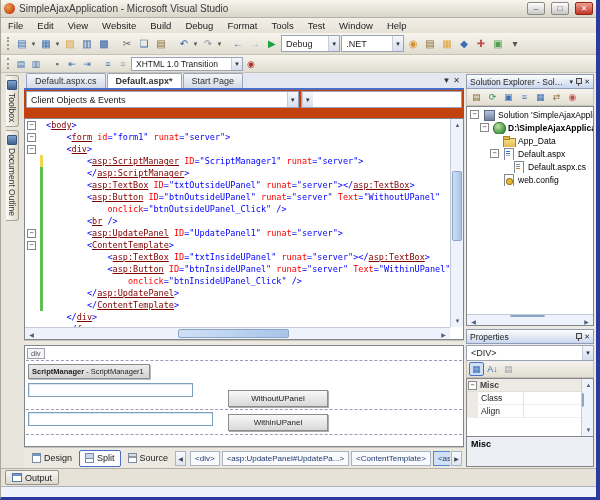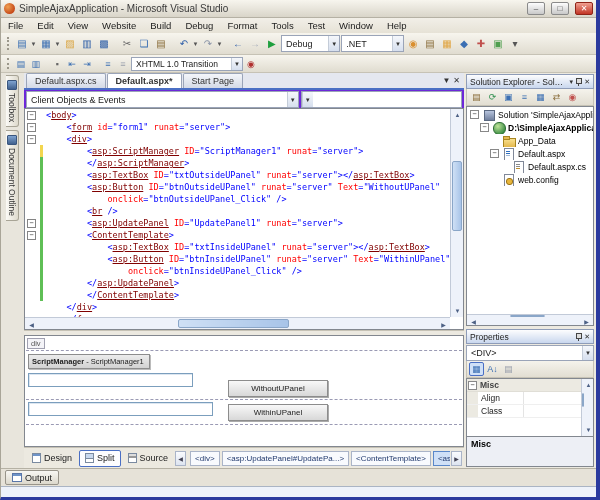--- a/index.html
+++ b/index.html
@@ -39,21 +39,21 @@
   .vtab{writing-mode:vertical-rl;display:flex;align-items:center;gap:3px;padding:4px 1px;font-size:8.5px;color:#333;
     background:linear-gradient(90deg,#fbfaf6,#dedacd);border:1px solid #a8a496;border-left:none;border-radius:0 3px 3px 0;}
   .vtab .vicon{width:10px;height:10px;background:linear-gradient(#7fa3d0,#41618e);border:1px solid #3a567e;border-radius:1px;}
   
   .doc-area{flex:1;display:flex;flex-direction:column;min-width:0;background:#ece9e0;}
   .tab-row{height:17px;flex:none;display:flex;align-items:flex-end;background:#e4e7ef;padding-left:2px;border-bottom:2px solid #4a6fc4;}
   .tab{height:15px;display:flex;align-items:center;padding:0 8px;font-size:9px;color:#333;white-space:nowrap;
     background:linear-gradient(#f4f6fa,#d4dae6);border:1px solid #9aa4b8;border-bottom:none;border-radius:2px 2px 0 0;margin-right:1px;}
   .tab.active{background:#fff;font-weight:bold;}
   .tabctl{margin-left:auto;display:flex;align-items:center;gap:3px;padding:0 4px 3px 0;font-size:8px;color:#333;}
-  .combo-row{height:18px;flex:none;display:flex;gap:2px;padding:1px 2px;background:#6d28d9;}
+  .combo-row{height:28px;flex:none;display:flex;gap:2px;padding:1px 2px;background:#c2410c;}
   .combo-row .combo{flex:1.7;}
   .combo-row .combo.ev{flex:1;}
   
   .source-pane{height:222px;flex:none;position:relative;background:#fff;border:1px solid #82878f;overflow:hidden;}
   .code-scroll{position:absolute;left:0;top:0;right:13px;bottom:12px;overflow:hidden;}
   .code-line{position:relative;white-space:pre;font-family:"DejaVu Sans Mono",monospace;font-size:8.5px;line-height:12px;height:12px;padding-left:21px;}
   .fold-box{position:absolute;left:2px;top:1.5px;width:9px;height:9px;border:1px solid #848484;background:#fff;
     font:7px/7px "DejaVu Sans Mono",monospace;text-align:center;color:#333;}
   .chg{position:absolute;left:15px;top:0;bottom:0;width:3px;}
   .chg.y{background:#f3d64f;}
@@ -418,26 +418,26 @@
             <span class="tbi" style="color: rgb(154, 160, 172);">▤</span>
           </div>
         <div class="pgrid">
           <div class="pcat">
             <span class="texp">−</span>
             <span>Misc</span>
           </div>
           <div id="prop-rows">
               <div class="prow">
                 <span class="pind"></span>
-                <span class="pname">Align</span>
+                <span class="pname">Class</span>
                 <span class="pval"></span>
               </div>
               <div class="prow">
                 <span class="pind"></span>
-                <span class="pname">Class</span>
+                <span class="pname">Align</span>
                 <span class="pval"></span>
               </div>
             </div>
           <div class="pvscroll">
             <span class="sarrow">▲</span>
             <span class="strack">
                 <span class="sthumb" style="top:5%;height:45%;"></span>
               </span>
             <span class="sarrow">▼</span>
           </div>

